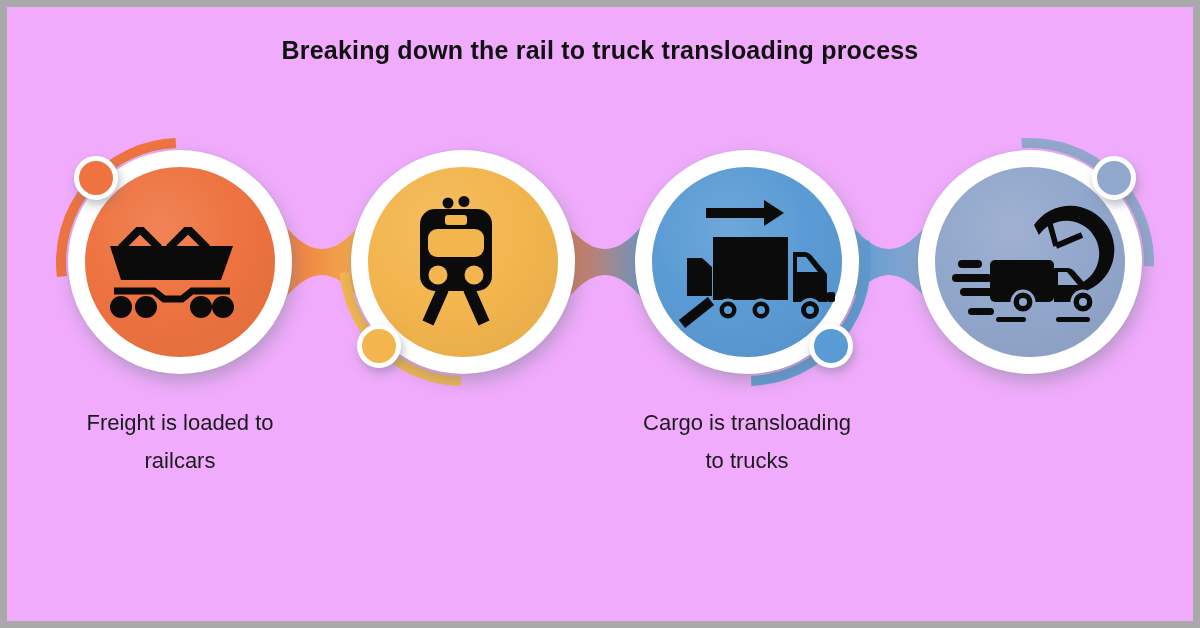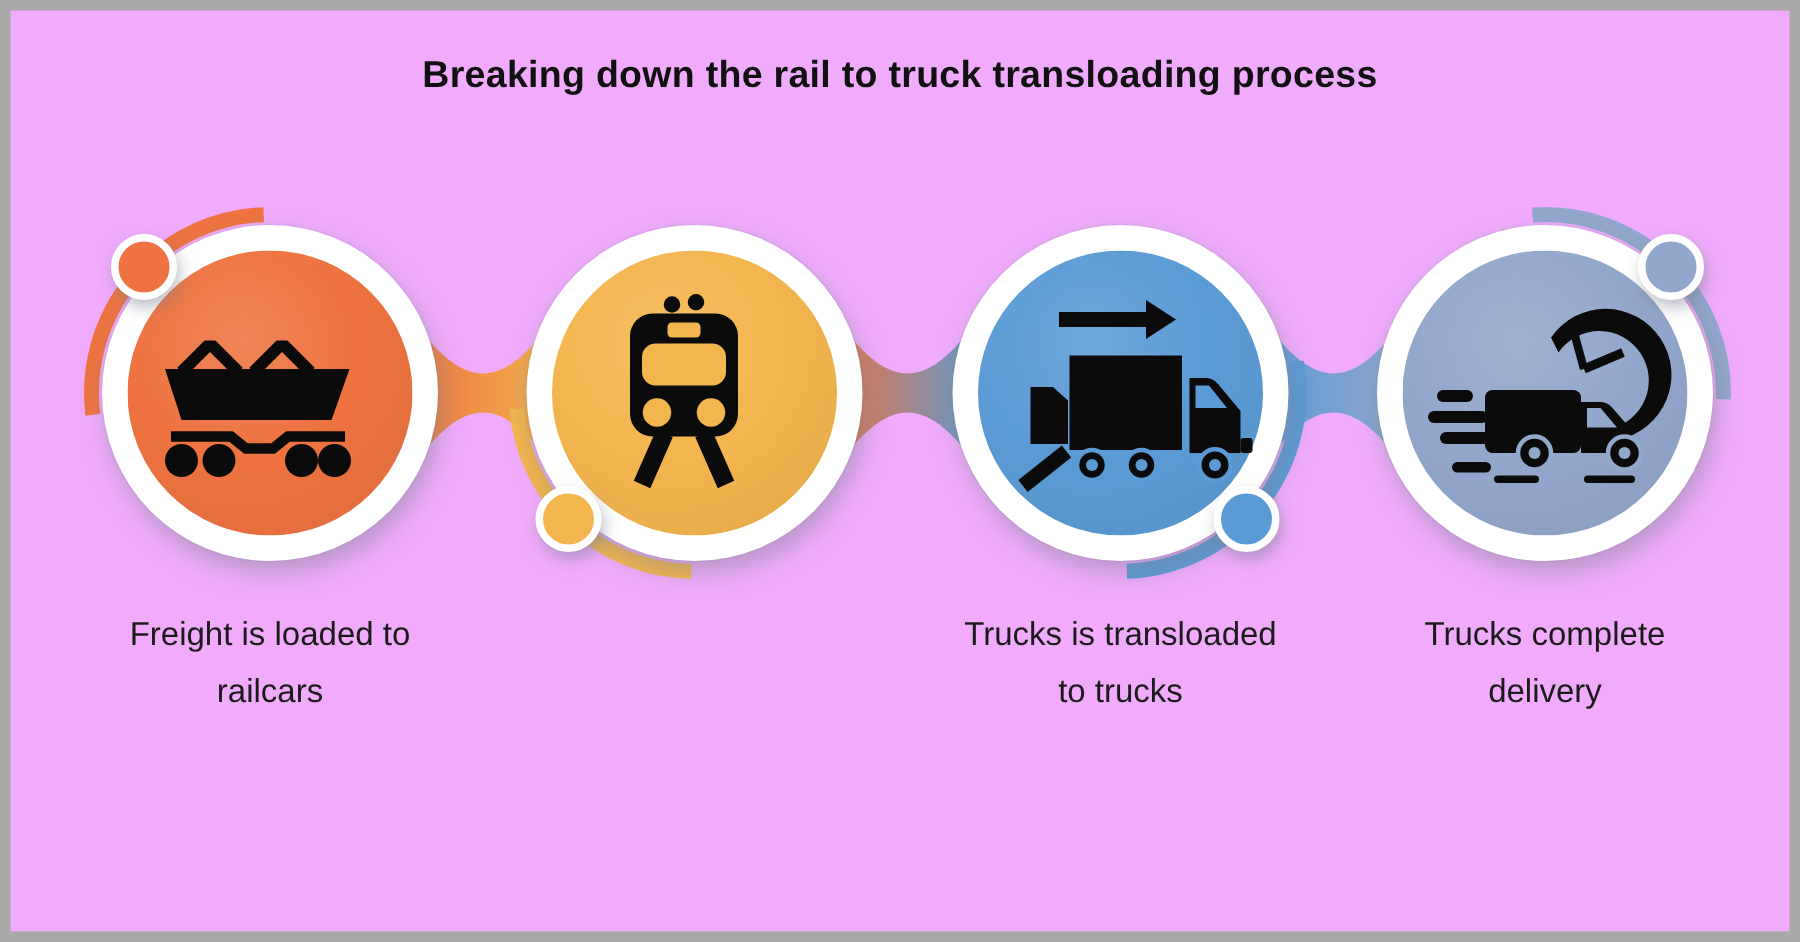--- a/index.html
+++ b/index.html
@@ -137,21 +137,21 @@
       <polygon class="cut" points="119,57 128,57 140,72 119,72"></polygon>
       <rect class="ink" x="149" y="92" width="8" height="10" rx="2"></rect>
       <circle class="wheel" cx="50" cy="110" r="10"></circle>
       <circle class="cut" cx="50" cy="110" r="4"></circle>
       <circle class="wheel" cx="83" cy="110" r="10"></circle>
       <circle class="cut" cx="83" cy="110" r="4"></circle>
       <circle class="wheel" cx="132" cy="110" r="10.5"></circle>
       <circle class="cut" cx="132" cy="110" r="4"></circle>
     </svg>
     <div class="dot br"></div>
-    <div class="label">Trucks is transloaded
+    <div class="label">Cargo is transloading
 to trucks</div>
   </div>
 
   <div class="step" style="left: 888px; --circle: #92a7cc;">
     <svg class="deco" viewBox="0 0 270 270">
       <path d="M126.7,16.3 A119,119 0 0 1 253.9,139.2"></path>
     </svg>
     <div class="ring"></div>
     <div class="disc"></div>
     <svg class="icon" style="left:64px;top:198px;width:165px;height:125px" viewBox="0 0 165 125">
@@ -166,18 +166,16 @@
       <path class="ink" d="M102,70 h13 c3,0 6,1.5 8,4 l13,15 v15 h-34 z"></path>
       <polygon class="cut" points="106,74 115,74 126,87 106,87"></polygon>
       <circle class="wheel" cx="71" cy="104" r="11"></circle>
       <circle class="cut" cx="71" cy="104" r="4"></circle>
       <circle class="wheel" cx="131" cy="104" r="11"></circle>
       <circle class="cut" cx="131" cy="104" r="4"></circle>
       <rect class="ink" x="44" y="119" width="30" height="5" rx="2.5"></rect>
       <rect class="ink" x="104" y="119" width="34" height="5" rx="2.5"></rect>
     </svg>
     <div class="dot tr"></div>
-    <div class="label">Trucks complete
-delivery</div>
   </div>
 
   <div class="frame" style="border-color: rgb(169, 169, 169);"></div>
 </div>
 
 </body></html>

